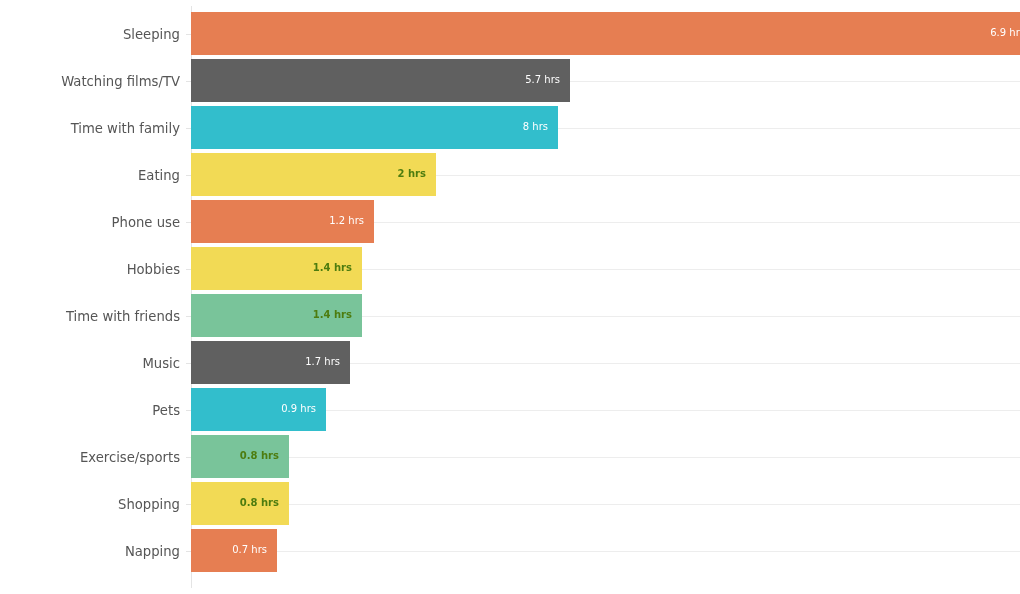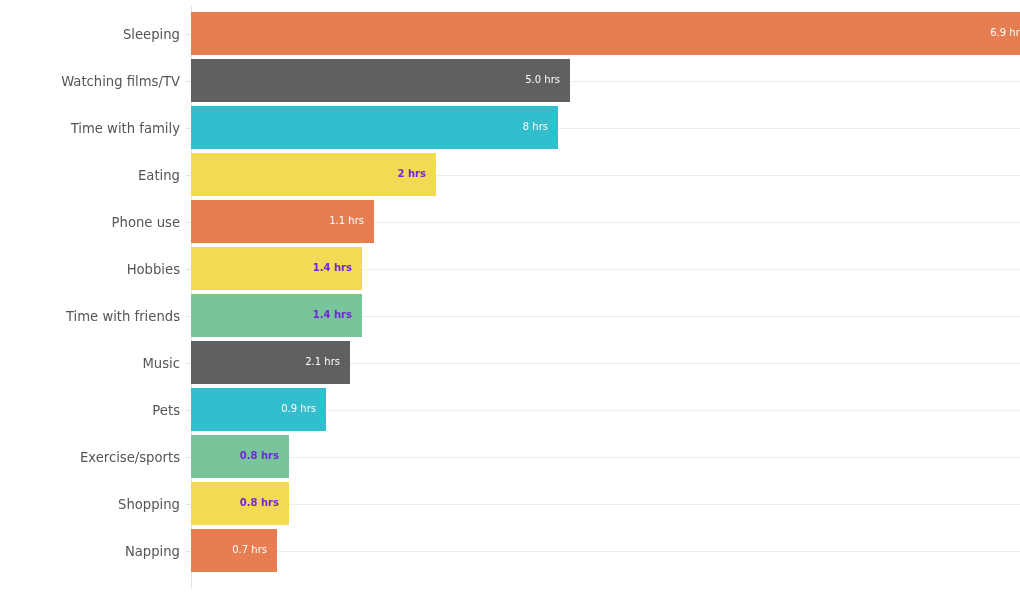--- a/index.html
+++ b/index.html
@@ -88,21 +88,21 @@
     line-height: 1;
     white-space: nowrap;
   }
 
   .bar-value.light {
     color: #ffffff;
     font-weight: normal;
   }
 
   .bar-value.dark {
-    color: #6d28d9;
+    color: #4d7c0f;
     font-weight: bold;
   }
 </style>
 </head>
 <body>
 
 <div id="chart-root">
   <div class="plot-area" id="plot-area">
     <div class="y-axis-line"></div>
   <div class="gridline" style="top: 33.5px; width: 859px; background: rgb(237, 237, 237);"></div>
@@ -110,63 +110,63 @@
       <div class="bar-row" style="top: 12px; height: 43px;">
         <div class="cat-label" style="top: 15.5px; color: rgb(85, 85, 85);">Sleeping</div>
         <div class="bar" style="top: 0px; width: 844px; height: 43px; background: rgb(230, 126, 82);"></div>
         <div class="bar-value light" style="top: 15.5px; left: 977px; transform: translateX(-100%);">6.9 hrs</div>
       </div>
       <div class="gridline" style="top: 80.5px; width: 859px; background: rgb(237, 237, 237);"></div>
       <div class="tick-mark" style="top: 80.5px; background: rgb(228, 228, 228);"></div>
       <div class="bar-row" style="top: 59px; height: 43px; text-decoration: underline;">
         <div class="cat-label" style="top: 15.5px; color: rgb(85, 85, 85);">Watching films/TV</div>
         <div class="bar" style="top: 0px; width: 379px; height: 43px; background: rgb(96, 96, 96);"></div>
-        <div class="bar-value light" style="top: 15.5px; left: 512px; transform: translateX(-100%);">5.0 hrs</div>
+        <div class="bar-value light" style="top: 15.5px; left: 512px; transform: translateX(-100%);">5.7 hrs</div>
       </div>
       <div class="gridline" style="top: 127.5px; width: 859px; background: rgb(237, 237, 237);"></div>
       <div class="tick-mark" style="top: 127.5px; background: rgb(228, 228, 228);"></div>
       <div class="bar-row" style="top: 106px; height: 43px;">
         <div class="cat-label" style="top: 15.5px; color: rgb(85, 85, 85);">Time with family</div>
         <div class="bar" style="top: 0px; width: 367px; height: 43px; background: rgb(50, 190, 204);"></div>
         <div class="bar-value light" style="top: 15.5px; left: 500px; transform: translateX(-100%);">8 hrs</div>
       </div>
       <div class="gridline" style="top: 174.5px; width: 859px; background: rgb(237, 237, 237);"></div>
       <div class="tick-mark" style="top: 174.5px; background: rgb(228, 228, 228);"></div>
       <div class="bar-row" style="top: 153px; height: 43px;">
         <div class="cat-label" style="top: 15.5px; color: rgb(85, 85, 85);">Eating</div>
         <div class="bar" style="top: 0px; width: 245px; height: 43px; background: rgb(242, 218, 85);"></div>
         <div class="bar-value dark" style="top: 15.5px; left: 378px; transform: translateX(-100%);">2 hrs</div>
       </div>
       <div class="gridline" style="top: 221.5px; width: 859px; background: rgb(237, 237, 237);"></div>
       <div class="tick-mark" style="top: 221.5px; background: rgb(228, 228, 228);"></div>
       <div class="bar-row" style="top: 200px; height: 43px;">
         <div class="cat-label" style="top: 15.5px; color: rgb(85, 85, 85);">Phone use</div>
         <div class="bar" style="top: 0px; width: 183px; height: 43px; background: rgb(230, 126, 82);"></div>
-        <div class="bar-value light" style="top: 15.5px; left: 316px; transform: translateX(-100%);">1.1 hrs</div>
+        <div class="bar-value light" style="top: 15.5px; left: 316px; transform: translateX(-100%);">1.2 hrs</div>
       </div>
       <div class="gridline" style="top: 268.5px; width: 859px; background: rgb(237, 237, 237);"></div>
       <div class="tick-mark" style="top: 268.5px; background: rgb(228, 228, 228);"></div>
       <div class="bar-row" style="top: 247px; height: 43px;">
         <div class="cat-label" style="top: 15.5px; color: rgb(85, 85, 85);">Hobbies</div>
         <div class="bar" style="top: 0px; width: 171px; height: 43px; background: rgb(242, 218, 85);"></div>
         <div class="bar-value dark" style="top: 15.5px; left: 304px; transform: translateX(-100%);">1.4 hrs</div>
       </div>
       <div class="gridline" style="top: 315.5px; width: 859px; background: rgb(237, 237, 237);"></div>
       <div class="tick-mark" style="top: 315.5px; background: rgb(228, 228, 228);"></div>
       <div class="bar-row" style="top: 294px; height: 43px; text-decoration: underline;">
         <div class="cat-label" style="top: 15.5px; color: rgb(85, 85, 85);">Time with friends</div>
         <div class="bar" style="top: 0px; width: 171px; height: 43px; background: rgb(121, 196, 154);"></div>
         <div class="bar-value dark" style="top: 15.5px; left: 304px; transform: translateX(-100%);">1.4 hrs</div>
       </div>
       <div class="gridline" style="top: 362.5px; width: 859px; background: rgb(237, 237, 237);"></div>
       <div class="tick-mark" style="top: 362.5px; background: rgb(228, 228, 228);"></div>
       <div class="bar-row" style="top: 341px; height: 43px;">
         <div class="cat-label" style="top: 15.5px; color: rgb(85, 85, 85);">Music</div>
         <div class="bar" style="top: 0px; width: 159px; height: 43px; background: rgb(96, 96, 96);"></div>
-        <div class="bar-value light" style="top: 15.5px; left: 292px; transform: translateX(-100%);">2.1 hrs</div>
+        <div class="bar-value light" style="top: 15.5px; left: 292px; transform: translateX(-100%);">1.7 hrs</div>
       </div>
       <div class="gridline" style="top: 409.5px; width: 859px; background: rgb(237, 237, 237);"></div>
       <div class="tick-mark" style="top: 409.5px; background: rgb(228, 228, 228);"></div>
       <div class="bar-row" style="top: 388px; height: 43px;">
         <div class="cat-label" style="top: 15.5px; color: rgb(85, 85, 85);">Pets</div>
         <div class="bar" style="top: 0px; width: 135px; height: 43px; background: rgb(50, 190, 204);"></div>
         <div class="bar-value light" style="top: 15.5px; left: 268px; transform: translateX(-100%);">0.9 hrs</div>
       </div>
       <div class="gridline" style="top: 456.5px; width: 859px; background: rgb(237, 237, 237);"></div>
       <div class="tick-mark" style="top: 456.5px; background: rgb(228, 228, 228);"></div>

